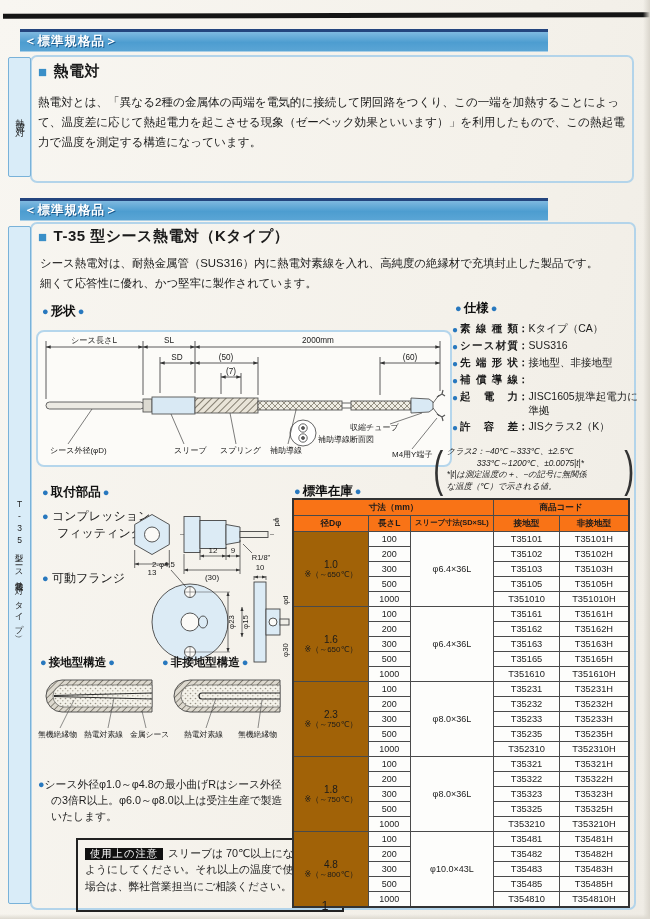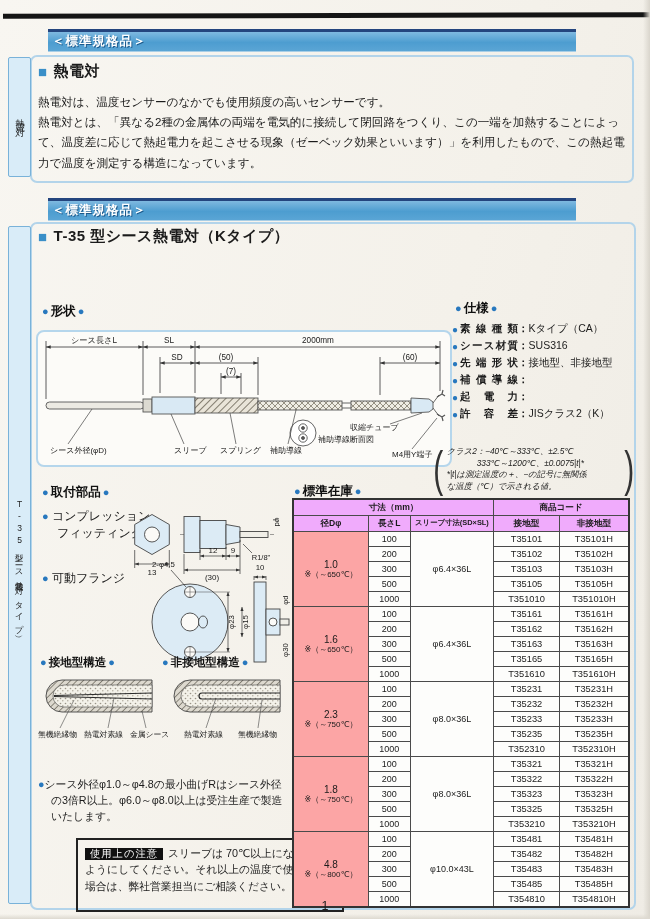--- a/index.html
+++ b/index.html
@@ -5,21 +5,21 @@
   html,body{margin:0;padding:0;}
   #page{position:relative;width:650px;height:919px;overflow:hidden;
         background:#ece9e3;font-family:"Liberation Sans","DejaVu Sans",sans-serif;color:#1b1b1b;}
   .paper{position:absolute;inset:0;background:linear-gradient(105deg,#f8f6f1 0%,#f4f1ea 60%,#efece5 100%);}
   .scan-top{position:absolute;top:13px;left:3px;width:647px;height:5px;background:#151515;transform:rotate(-0.12deg);}
   .scan-right{position:absolute;top:0;right:0;width:7px;height:100%;background:linear-gradient(to left,#d9d5cc,rgba(0,0,0,0));}
   .scan-bottom{position:absolute;bottom:0;left:0;width:100%;height:5px;background:linear-gradient(to top,#ddd9d0,rgba(0,0,0,0));}
 
   .secbar{position:absolute;left:20px;width:528px;height:19px;
           background:linear-gradient(180deg,#7fb9e0 0%,#4d9dd0 55%,#5aa5d5 100%);
-          border-top:3px solid #24457e;box-shadow:0 1px 0 #a8cee6;margin-left:28px;}
+          border-top:3px solid #24457e;box-shadow:0 1px 0 #a8cee6;}
   .secbar .bt{color:#fff;font-weight:bold;font-size:12.5px;line-height:19px;padding-left:4px;
           letter-spacing:1px;text-shadow:1px 1px 0 #1d5a8c;}
 
   .sidetab{position:absolute;left:8px;width:21px;background:#d9ecf8;border:1.5px solid #79b2d9;border-radius:2px;
            display:flex;align-items:center;justify-content:center;
            writing-mode:vertical-rl;text-orientation:upright;color:#222;}
   #tab1{top:57px;height:118px;font-size:9.5px;letter-spacing:4px;}
   #tab2{top:226px;height:676px;font-size:8.5px;letter-spacing:2px;}
 
   .secbox{position:absolute;border:2px solid #b3d4ea;border-radius:7px;}
@@ -62,23 +62,23 @@
   .star{margin-left:-13px;color:#d4822a;}
   .caution{position:absolute;left:36px;top:838px;width:250px;height:60px;border:2px solid #222;padding:5px 7px;
            font-size:10.8px;line-height:1.5;margin-left:40px;}
   .caution p{margin:0;}
   .caution-label{background:#111;color:#fff;padding:0 5px 1px 5px;font-size:10.3px;margin-right:5px;letter-spacing:1px;}
 
   
   #stock-table{position:absolute;left:292px;top:498px;width:338px;border-collapse:collapse;
                font-size:9px;background:#fdfdfb;border:2px solid #333;}
   #stock-table th,#stock-table td{border:1px solid #4a4a4a;text-align:center;padding:0;height:14px;line-height:1.15;}
-  #stock-table thead th{background:#f0abfc;font-weight:bold;font-size:8.6px;height:15px;}
+  #stock-table thead th{background:#f97316;font-weight:bold;font-size:8.6px;height:15px;}
   #stock-table th.slvh{font-size:7.4px;}
-  #stock-table td.dia{background:#fca5a5;text-align:center;}
+  #stock-table td.dia{background:#a16207;text-align:center;}
   #stock-table td.dia .d1{font-size:10px;}
   #stock-table td.dia .d2{font-size:8px;}
   #stock-table tr.gs td{border-top:1.5px solid #333;}
   #stock-table td.code{font-size:9.3px;margin-top:34px;}
 
   .pagenum{position:absolute;left:0;top:899px;width:650px;text-align:center;font-size:12.5px;}
 
   svg{position:absolute;}
   svg text{font-family:"Liberation Sans","DejaVu Sans",sans-serif;fill:#1a1a1a;}
 </style>
@@ -95,33 +95,36 @@
     <div class="bt">＜標準規格品＞</div>
   </div>
   <div class="secbox" id="box1"></div>
   <div class="sidetab" id="tab1">熱電対</div>
 
   <div class="h2title" style="left:38px;top:62px">
     <span class="sqc">■</span>
     <span>熱電対</span>
   </div>
   <div class="bodytext" style="left:38px;top:92px;width:588px">
-    <p>熱電対は、温度センサーのなかでも使用頻度の高いセンサーです。</p>
     <p>熱電対とは、「異なる2種の金属体の両端を電気的に接続して閉回路をつくり、この一端を加熱することによって、温度差に応じて熱起電力を起こさせる現象（ゼーベック効果といいます）」を利用したもので、この熱起電力で温度を測定する構造になっています。</p>
   </div>
 
   <div class="secbar" style="top:198px">
     <div class="bt">＜標準規格品＞</div>
   </div>
   <div class="secbox" id="box2"></div>
   <div class="sidetab" id="tab2">T-35型シース熱電対（Kタイプ）</div>
 
   <div class="h2title" style="left:38px;top:227px">
     <span class="sqc">■</span>
     <span>T-35 型シース熱電対（Kタイプ）</span>
+  </div>
+  <div class="bodytext" style="left:40px;top:254px;width:588px;font-size:11.4px">
+    <p>シース熱電対は、耐熱金属管（SUS316）内に熱電対素線を入れ、高純度の絶縁材で充填封止した製品です。</p>
+    <p>細くて応答性に優れ、かつ堅牢に製作されています。</p>
   </div>
 
   <div class="bhead" style="left:42px;top:303px">
     <span class="bdot">●</span>
     <span>形状</span>
     <span class="bdot">●</span>
   </div>
   <div class="shapebox"></div>
   <svg style="left:38px;top:331px" width="408" height="130" viewBox="0 0 408 130">
     <defs>
@@ -238,20 +241,21 @@
       </div>
       <div class="spec-item">
         <span class="sdot">●</span>
         <span class="slab">補償導線</span>
         <span class="scolon">：</span>
       </div>
       <div class="spec-item">
         <span class="sdot">●</span>
         <span class="slab">起電力</span>
         <span class="scolon">：</span>
+        <span class="sval">JISC1605規準起電力に準拠</span>
       </div>
       <div class="spec-item">
         <span class="sdot">●</span>
         <span class="slab">許容差</span>
         <span class="scolon">：</span>
         <span class="sval">JISクラス2（K）</span>
       </div>
     </div>
   <div class="specnote">
     <span class="paren">(</span>

